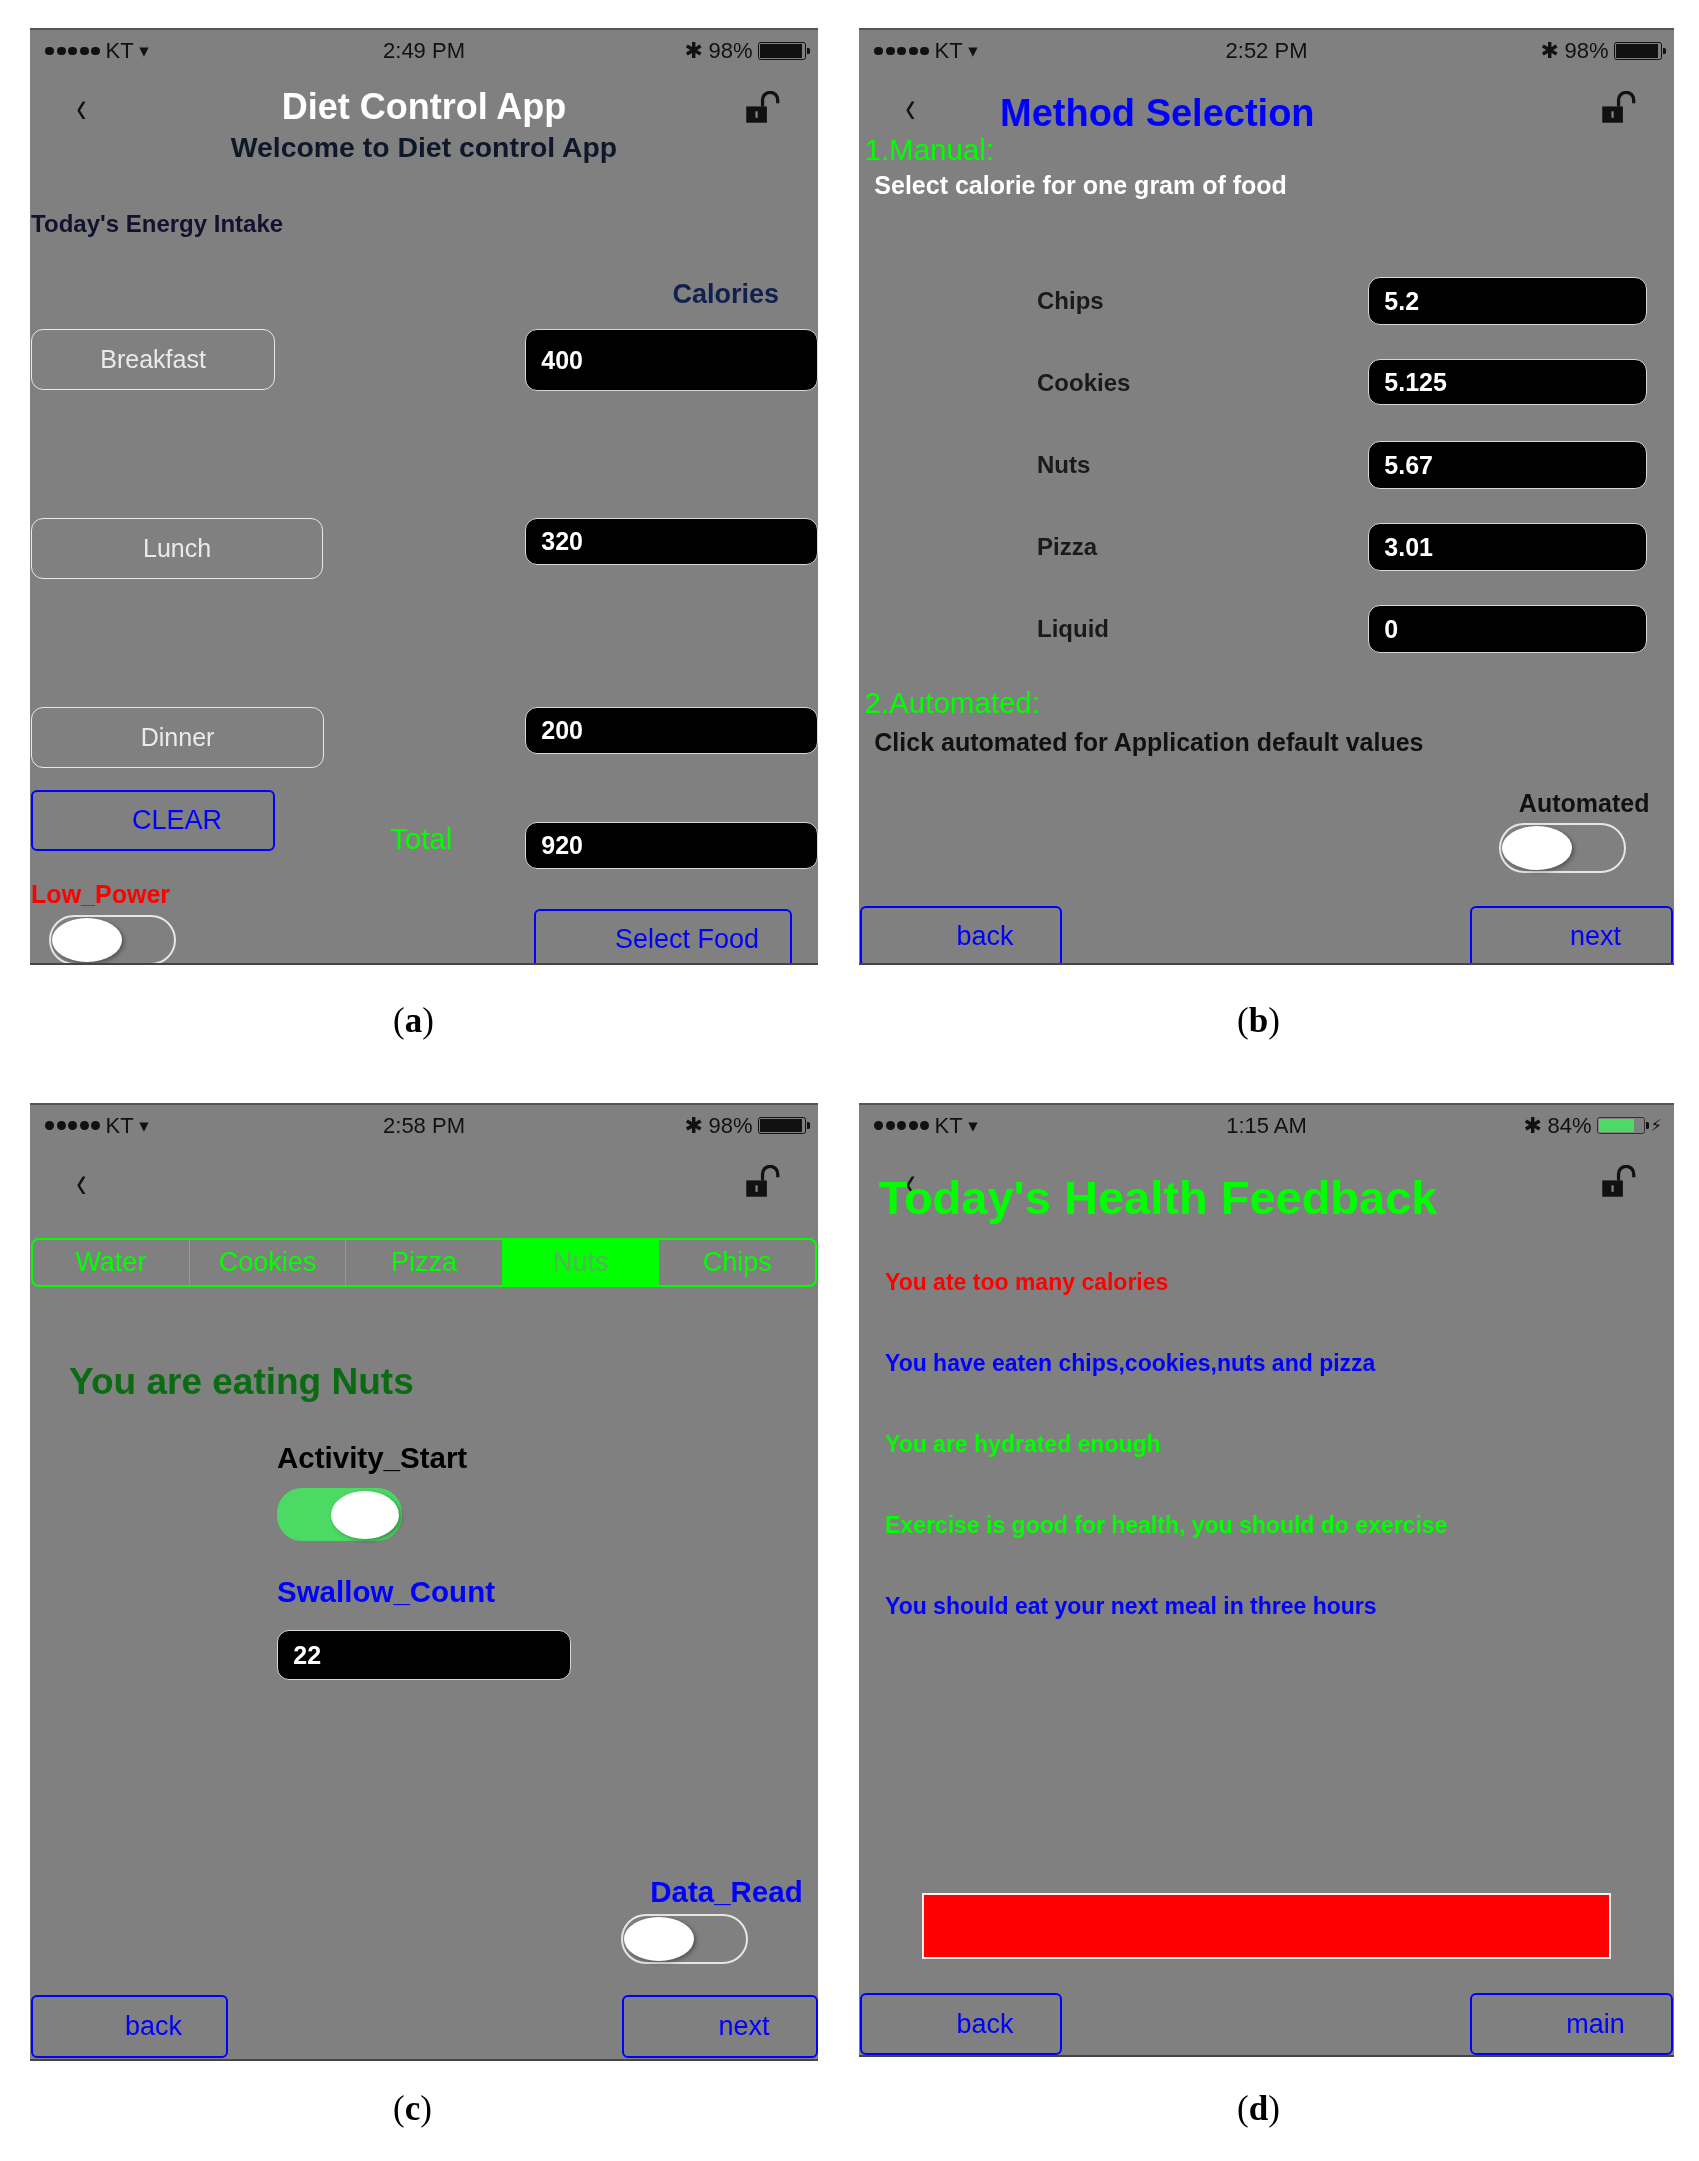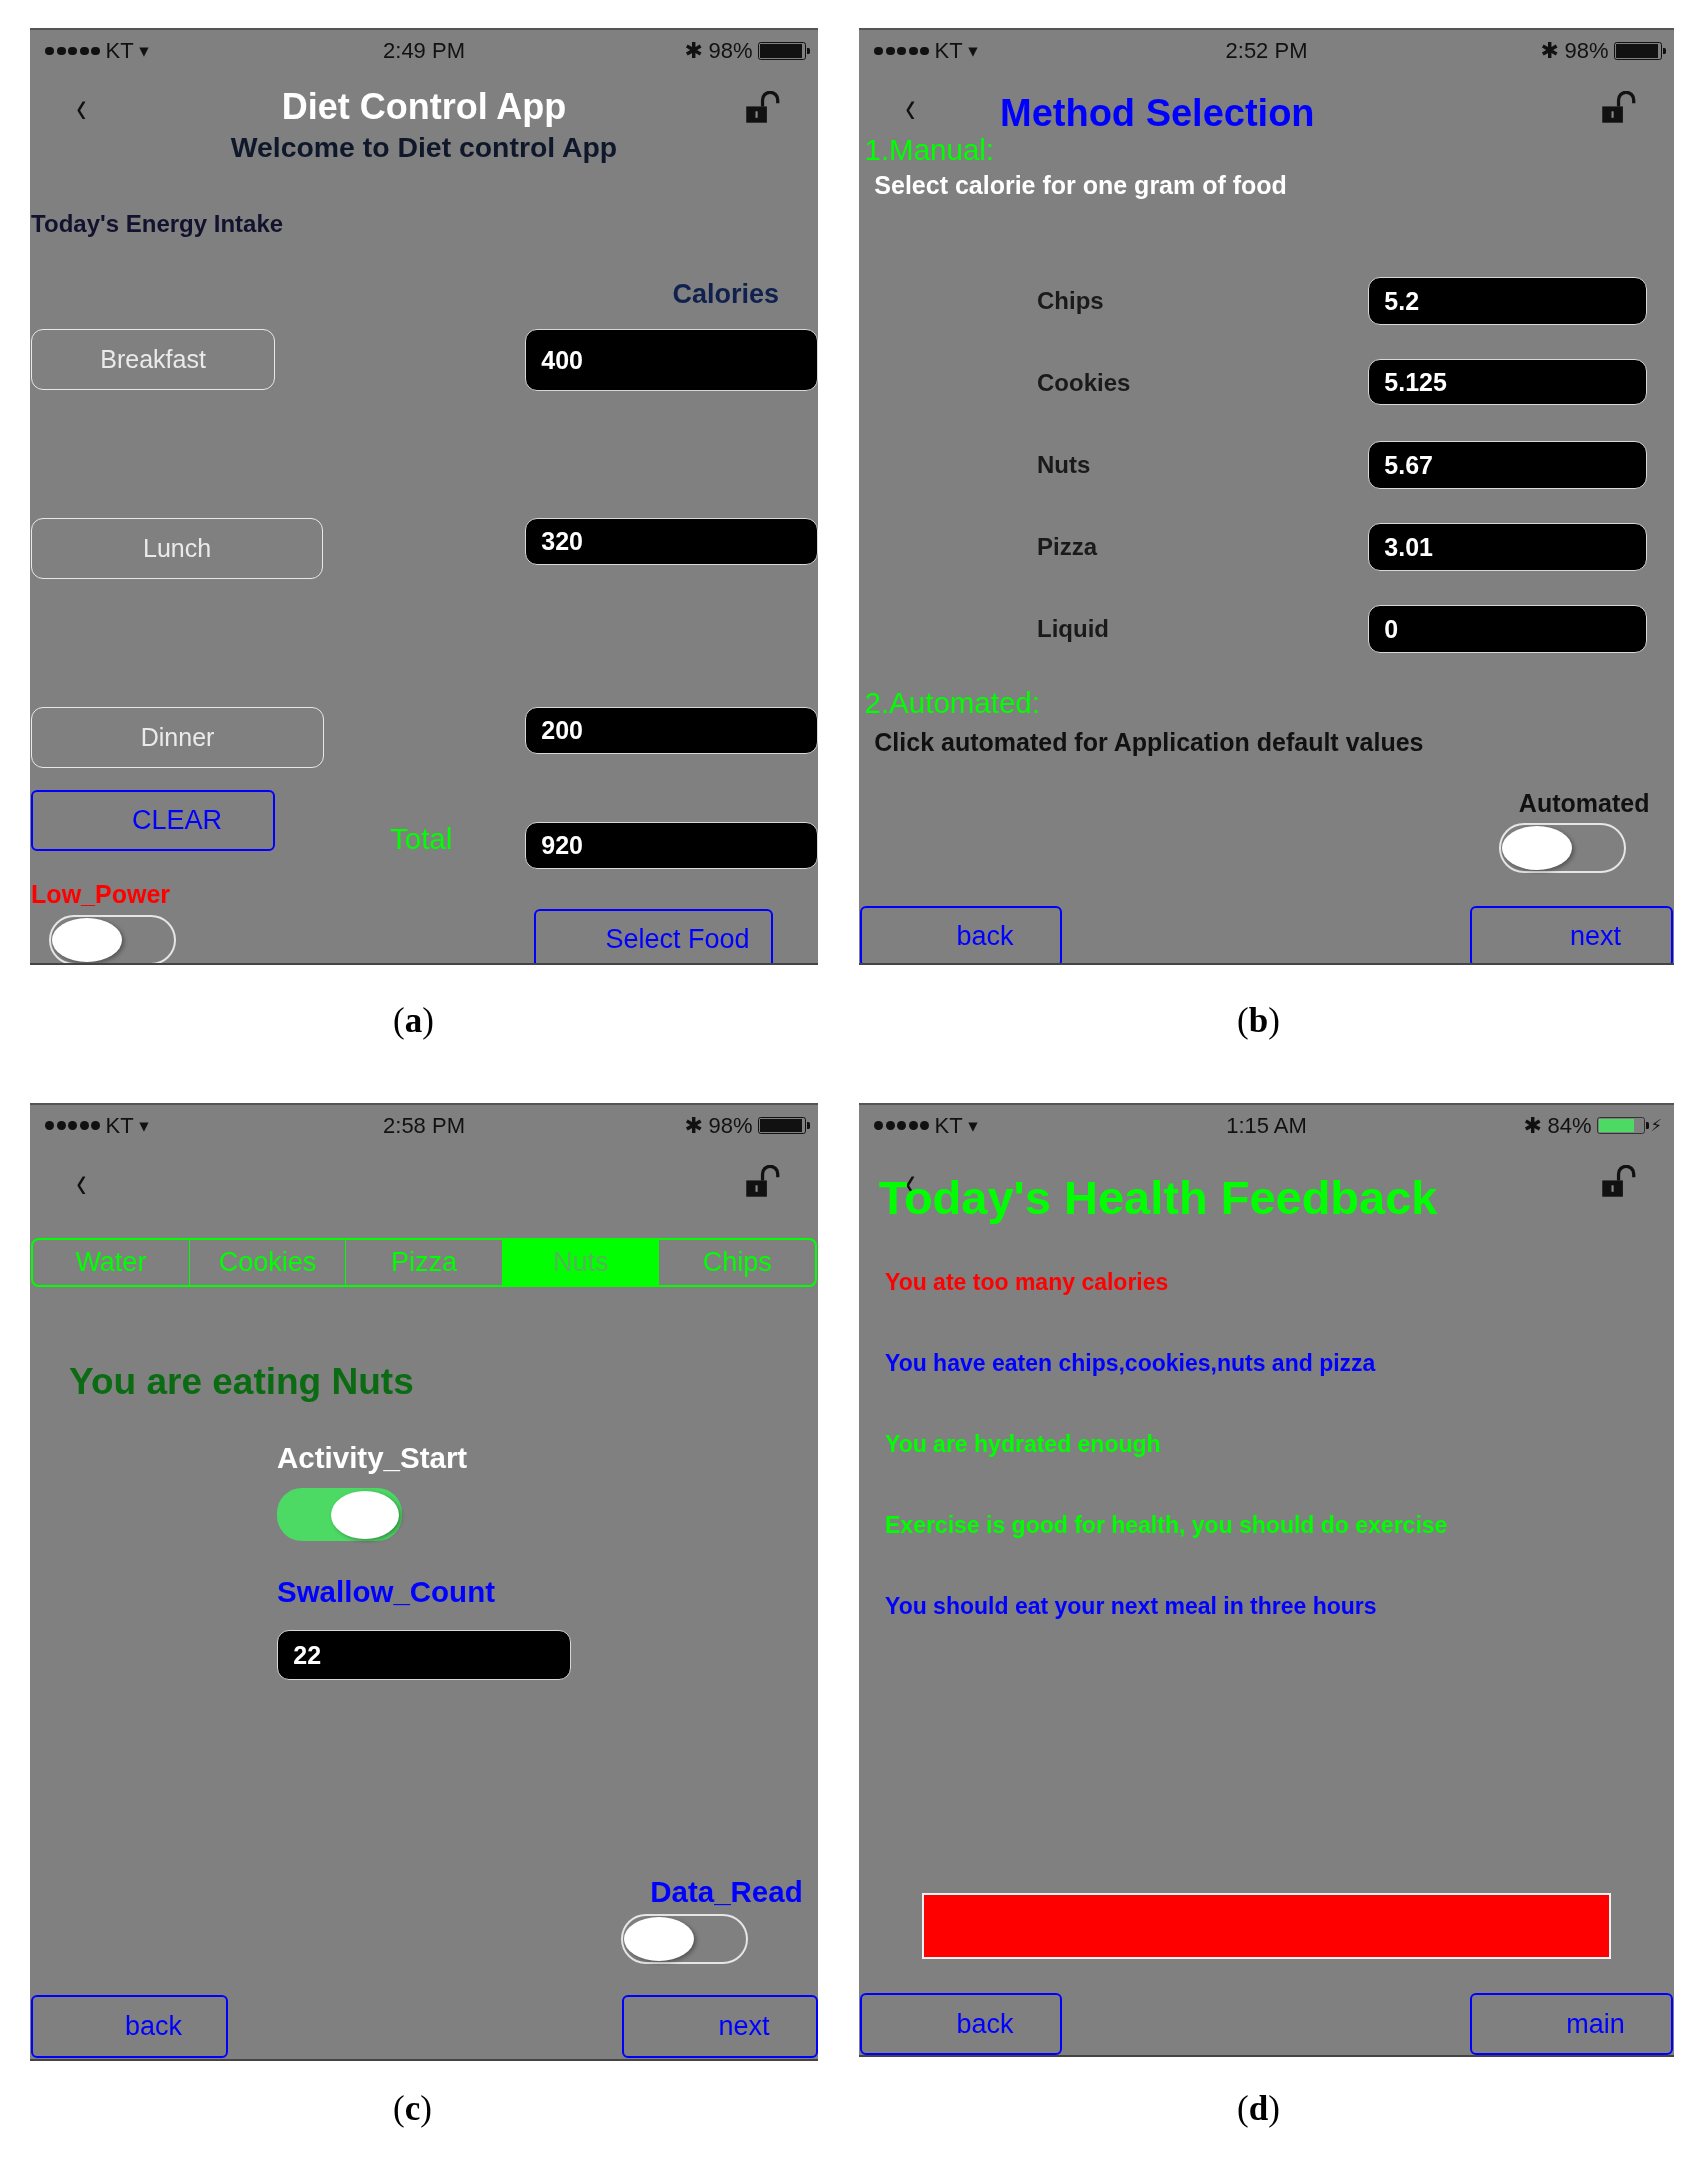--- a/index.html
+++ b/index.html
@@ -92,21 +92,21 @@
   <div class="field" style="left:495px;top:677px;width:293px;height:47px;">200</div>
 
   <div class="btn-blue" style="left:1.1px;top:760px;width:244px;height:61px;">CLEAR</div>
   <div class="abs" style="left:360px;top:792px;font-size:29.5px;color:#00ff00;">Total</div>
   <div class="field" style="left:495px;top:792px;width:293px;height:47px;">920</div>
 
   <div class="abs" style="left:1.1px;top:850px;font-size:25px;font-weight:bold;color:#ff0000;">Low_Power</div>
   <div class="toggle off" style="left:18.6px;top:885px;">
       <div class="knob"></div>
     </div>
-  <div class="btn-blue" style="left:504px;top:879px;width:239px;height:61px;">Select Food</div>
+  <div class="btn-blue" style="left:504px;top:879px;width:258px;height:61px;">Select Food</div>
 </div>
 <div class="caption" style="left:393px;top:1001px;">(<b>a</b>)</div>
 
 <div class="screen" id="screen-b">
   <div class="statusbar">
     <div class="sb-left">
         <div class="dots">
           <span></span>
           <span></span>
           <span></span>
@@ -191,21 +191,21 @@
       </svg>
   </div>
   <div class="segment" style="left:1.1px;top:133px;width:786px;height:49px;">
     <div class="seg">Water</div>
     <div class="seg">Cookies</div>
     <div class="seg">Pizza</div>
     <div class="seg active">Nuts</div>
     <div class="seg">Chips</div>
   </div>
   <div class="abs" style="left:39px;top:256px;font-size:37px;font-weight:bold;color:#0b6b12;">You are eating Nuts</div>
-  <div class="abs" style="left:247px;top:336px;font-size:29.5px;font-weight:bold;color:#ffffff;">Activity_Start</div>
+  <div class="abs" style="left:247px;top:336px;font-size:29.5px;font-weight:bold;color:#000000;">Activity_Start</div>
   <div class="toggle on" style="left:247px;top:383px;width:125px;height:53px;">
       <div class="knob" style="width:68px;height:48px;"></div>
     </div>
   <div class="abs" style="left:247px;top:470px;font-size:29.5px;font-weight:bold;color:#0000ff;">Swallow_Count</div>
   <div class="field" style="left:247px;top:525px;width:294px;height:50px;">22</div>
   <div class="abs" style="right:15.3px;top:770px;font-size:29.5px;font-weight:bold;color:#0000ff;">Data_Read</div>
   <div class="toggle off" style="left:591px;top:809px;">
       <div class="knob"></div>
     </div>
   <div class="btn-blue" style="left:1.1px;top:890px;width:197px;height:63px;">back</div>

